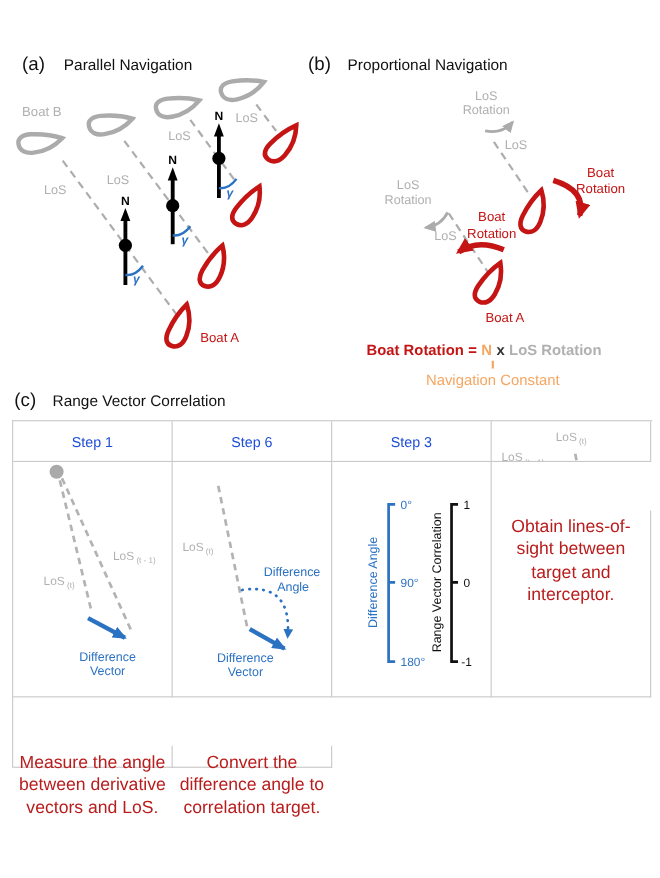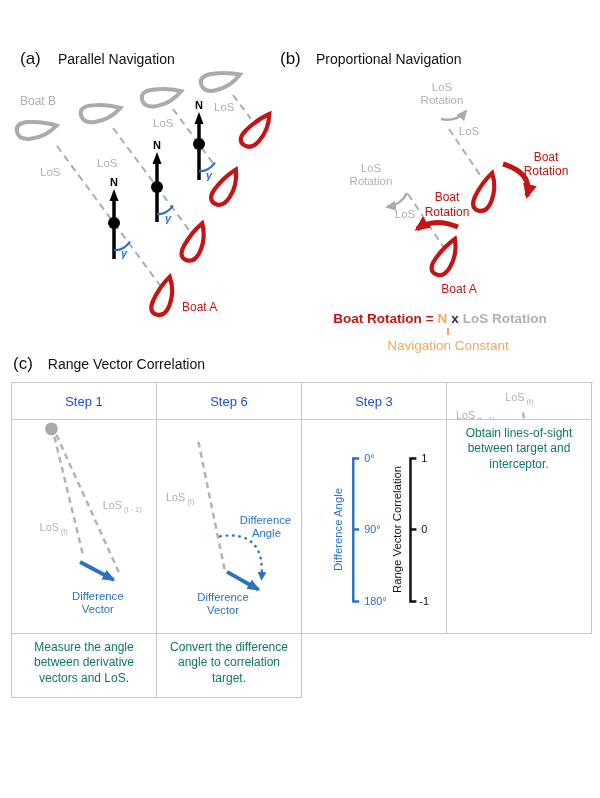--- a/index.html
+++ b/index.html
@@ -30,21 +30,21 @@
   #panel-c-title{position:absolute;left:13px;top:354px;display:flex;align-items:baseline;}
   #panel-c-title .tg{font-size:17px;color:#111;}
   #panel-c-title .tt{font-size:14px;color:#111;margin-left:15px;}
 
   #steps-table{position:absolute;left:11px;top:382px;width:581px;
     display:grid;grid-template-columns:repeat(4,145px);grid-template-rows:37px 214px 64px;
     border-top:1px solid #c8c8c8;border-left:1px solid #c8c8c8;}
   .cell{border-right:1px solid #c8c8c8;border-bottom:1px solid #c8c8c8;box-sizing:border-box;}
   .hcell{display:flex;align-items:center;justify-content:center;font-size:13px;color:#1d4ed8;}
   .icell{padding:0;overflow:hidden;}
-  .ccell{font-size:12px;color:#0f766e;text-align:center;line-height:1.28;padding:6px 3px 0 3px;}
+  .ccell{font-size:16px;color:#b91c1c;text-align:center;line-height:1.28;padding:6px 3px 0 3px;margin-top:44px;}
 </style>
 </head>
 <body>
 
 <svg id="panels-ab" width="600" height="378" viewBox="0 0 600 378" style="position:absolute;left:0;top:0;">
   <defs>
     <path id="hull" d="M0,-21 C5.5,-13 8.5,-3 7.5,7 C6.8,14.5 3.2,19 -2.6,19 C-8.6,19 -10.6,13.6 -9.4,6.2 C-7.6,-5 -4.4,-13.4 0,-21 Z"></path>
     <marker id="mgray" markerUnits="userSpaceOnUse" markerWidth="12" markerHeight="10" refX="9" refY="5" orient="auto">
       <path d="M0,0 L11,5 L0,10 Z" fill="#ababab"></path>
     </marker>

